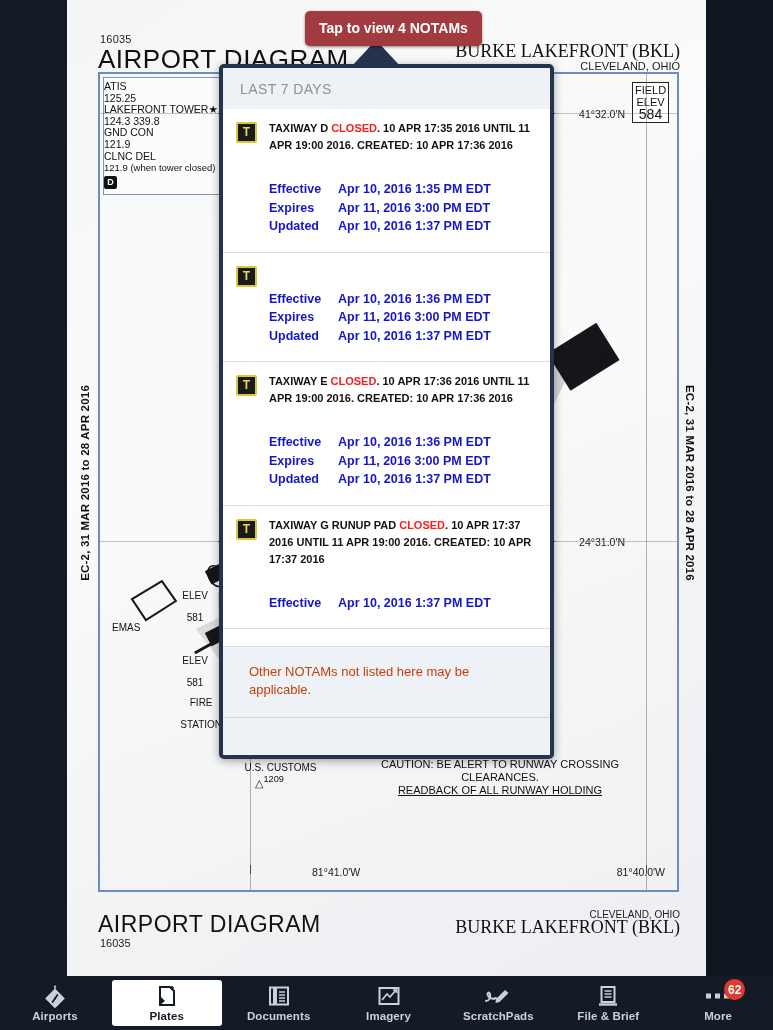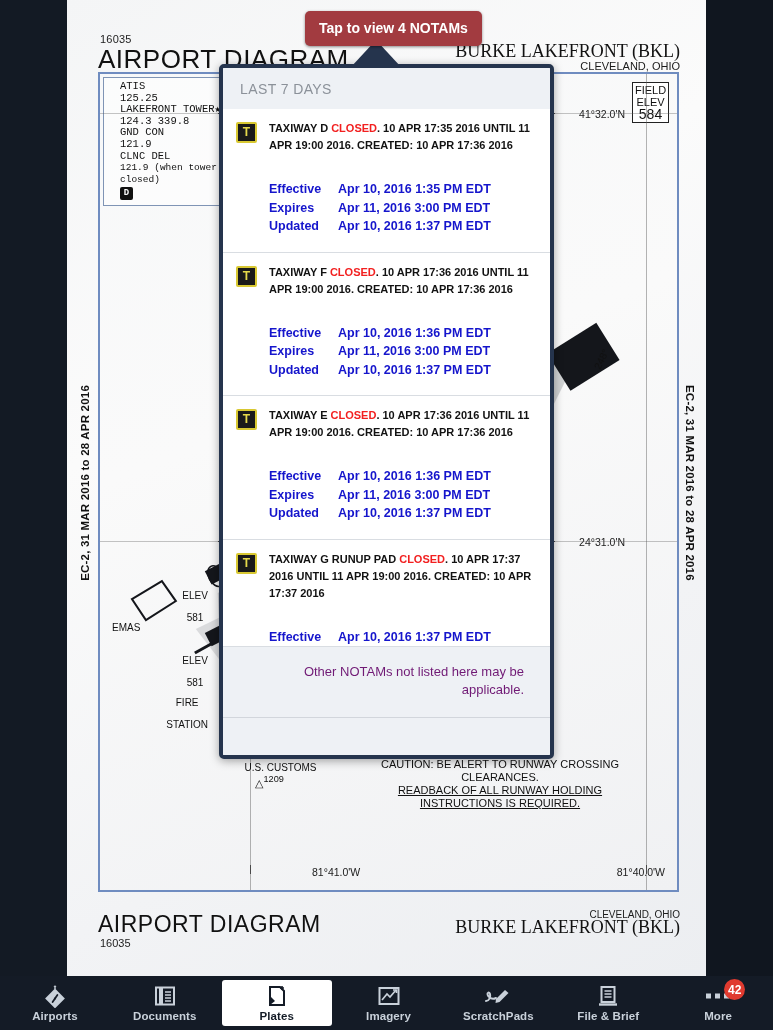--- a/index.html
+++ b/index.html
@@ -74,24 +74,24 @@
     border: 2px solid #6f8cc0;
     background: linear-gradient(160deg,#f7f8f9 0%, #fafafa 40%, #f0f1f3 100%);
   }
 
   
   .comms-box {
     position: absolute; left: 3px; top: 3px;
     width: 150px;
     border: 1px solid #7f94b5;
     background: rgba(255,255,255,.55);
-    padding: 3px 4px 5px 16px;
+    padding: 3px 4px 5px 0;
     font-size: 10.5px; line-height: 11.6px;
     color: #111;
-    font-family: Liberation Mono, monospace;
+    font-family: Liberation Sans, sans-serif;
   }
   .comms-box .sm { font-size: 9.5px; }
   .d-badge {
     display: inline-block; margin-top: 2px;
     width: 13px; height: 13px; line-height: 13px;
     background: #111; color: #fff; text-align: center;
     font-size: 9px; font-weight: bold; border-radius: 2px;
   }
 
   
@@ -227,23 +227,23 @@
     margin-top: 26px;
     font-size: 12.5px; line-height: 18.5px;
     font-weight: bold; color: #1515cc;
     display: grid; grid-template-columns: 69px 1fr;
   }
   .notam-meta span { white-space: nowrap; }
   .pop-footer {
     background: #eef1f5;
     border-top: 1px solid #d9dde2;
     padding: 16px 26px 18px 26px;
-    text-align: right;
+    text-align: left;
     font-size: 13px; line-height: 18px;
-    color: #701a75;
+    color: #c2410c;
     flex: 0 0 auto;
   }
   .pop-tail {
     background: #eef1f5;
     border-top: 1px solid #d2d6dc;
     height: 38px; flex: 0 0 auto;
   }
 
   
   .tabbar {
@@ -389,40 +389,39 @@
 
       <div class="anno" style="left:60px;top:505px;">
         <span>ELEV</span><br>
         <span>581</span>
       </div>
       <div class="anno" style="left:60px;top:570px;">
         <span>ELEV</span><br>
         <span>581</span>
       </div>
       <div class="anno" style="left:12px;top:548px;">EMAS</div>
-      <div class="anno" style="left:44px;top:612px;">
+      <div class="anno" style="left:58px;top:612px;">
         <span>FIRE</span><br>
         <span>STATION</span>
       </div>
       <div class="anno" style="left:110px;top:655px;text-align:right;">
         <span>ADMINISTRATION</span><br>
         <span>U.S. CUSTOMS</span>
       </div>
       <div class="anno rot" style="left:145px;top:492px;transform:rotate(-28deg);">066.2°</div>
       <div class="anno rot" style="left:175px;top:552px;transform:rotate(-28deg);">066.2°</div>
       <div class="anno rot" style="left:492px;top:292px;transform:rotate(-64deg);">248°</div>
 
       <div class="elev-tri">
         △<sup>1209</sup>
       </div>
 
       <div class="caution">
         <div>CAUTION: BE ALERT TO RUNWAY CROSSING CLEARANCES.</div>
         <div class="u">READBACK OF ALL RUNWAY HOLDING</div>
-        <div class="u">INSTRUCTIONS IS REQUIRED.</div>
       </div>
     </div>
 
     <div class="edge-text edge-left">EC-2, 31 MAR 2016 to 28 APR 2016</div>
     <div class="edge-text edge-right">EC-2, 31 MAR 2016 to 28 APR 2016</div>
   </div>
 
   <div class="tap-btn">Tap to view 4 NOTAMs</div>
 
   <div class="popover-arrow"></div>
@@ -441,21 +440,20 @@
             <span>Apr 11, 2016 3:00 PM EDT</span>
             <span>Updated</span>
             <span>Apr 10, 2016 1:37 PM EDT</span>
           </div>
         </div>
       </div>
 
       <div class="notam">
         <div class="t-badge">T</div>
         <div class="notam-main">
-          <div class="notam-text"><span>TAXIWAY F </span><span class="closed">CLOSED</span><span>. 10 APR 17:36 2016 UNTIL 11 APR 19:00 2016. CREATED: 10 APR 17:36 2016</span></div>
           <div class="notam-meta">
             <span>Effective</span>
             <span>Apr 10, 2016 1:36 PM EDT</span>
             <span>Expires</span>
             <span>Apr 11, 2016 3:00 PM EDT</span>
             <span>Updated</span>
             <span>Apr 10, 2016 1:37 PM EDT</span>
           </div>
         </div>
       </div>
@@ -501,42 +499,42 @@
           <path d="M9.4 2.8 L11 1.2 L12.6 2.8" fill="currentColor"></path>
           <rect x="4" y="7.5" width="14" height="14" transform="rotate(45 11 14.5)" fill="currentColor"></rect>
           <path d="M8.6 18 L13.4 11" stroke="#141b26" stroke-width="1.8" stroke-linecap="round"></path>
           <circle cx="11" cy="14.5" r="1.1" fill="#141b26"></circle>
         </svg>
       </div>
       <div class="tlabel">Airports</div>
     </div>
 
 
+    <div class="tab active">
+      <div class="ticon">
+        <svg width="22" height="24" viewBox="0 0 22 24">
+          <path d="M4 3 L14 3 L18 7 L18 21 L4 21 Z" fill="none" stroke="currentColor" stroke-width="2"></path>
+          <path d="M4 21 L4 12 L9 17 Z" fill="currentColor"></path>
+          <path d="M16 2 L16 6 M14 4 L18 4" stroke="currentColor" stroke-width="1.6"></path>
+        </svg>
+      </div>
+      <div class="tlabel">Plates</div>
+    </div>
+
     <div class="tab">
       <div class="ticon">
         <svg width="24" height="22" viewBox="0 0 24 22">
           <rect x="3" y="2.5" width="4" height="17" fill="none" stroke="currentColor" stroke-width="2"></rect>
           <rect x="9" y="2.5" width="12" height="17" fill="none" stroke="currentColor" stroke-width="2"></rect>
           <path d="M12 7 h6 M12 10 h6 M12 13 h6 M12 16 h6" stroke="currentColor" stroke-width="1.5"></path>
         </svg>
       </div>
       <div class="tlabel">Documents</div>
     </div>
 
-    <div class="tab active">
-      <div class="ticon">
-        <svg width="22" height="24" viewBox="0 0 22 24">
-          <path d="M4 3 L14 3 L18 7 L18 21 L4 21 Z" fill="none" stroke="currentColor" stroke-width="2"></path>
-          <path d="M4 21 L4 12 L9 17 Z" fill="currentColor"></path>
-          <path d="M16 2 L16 6 M14 4 L18 4" stroke="currentColor" stroke-width="1.6"></path>
-        </svg>
-      </div>
-      <div class="tlabel">Plates</div>
-    </div>
-
     <div class="tab">
       <div class="ticon">
         <svg width="24" height="22" viewBox="0 0 24 22">
           <rect x="2.5" y="3" width="19" height="16" fill="none" stroke="currentColor" stroke-width="2"></rect>
           <path d="M5 15 L10 9 L13 12 L19 5" fill="none" stroke="currentColor" stroke-width="1.7"></path>
           <path d="M16 5 L19.5 5 L19.5 8" fill="none" stroke="currentColor" stroke-width="1.7"></path>
         </svg>
       </div>
       <div class="tlabel">Imagery</div>
     </div>
@@ -564,17 +562,17 @@
 
     <div class="tab">
       <div class="ticon">
         <svg width="26" height="8" viewBox="0 0 26 8">
           <rect x="1" y="1.5" width="5" height="5" fill="currentColor"></rect>
           <rect x="10" y="1.5" width="5" height="5" fill="currentColor"></rect>
           <rect x="19" y="1.5" width="5" height="5" fill="currentColor"></rect>
         </svg>
       </div>
       <div class="tlabel">More</div>
-      <div class="badge">42</div>
+      <div class="badge">62</div>
     </div>
 
   </div>
 </div>
 
 </body></html>

